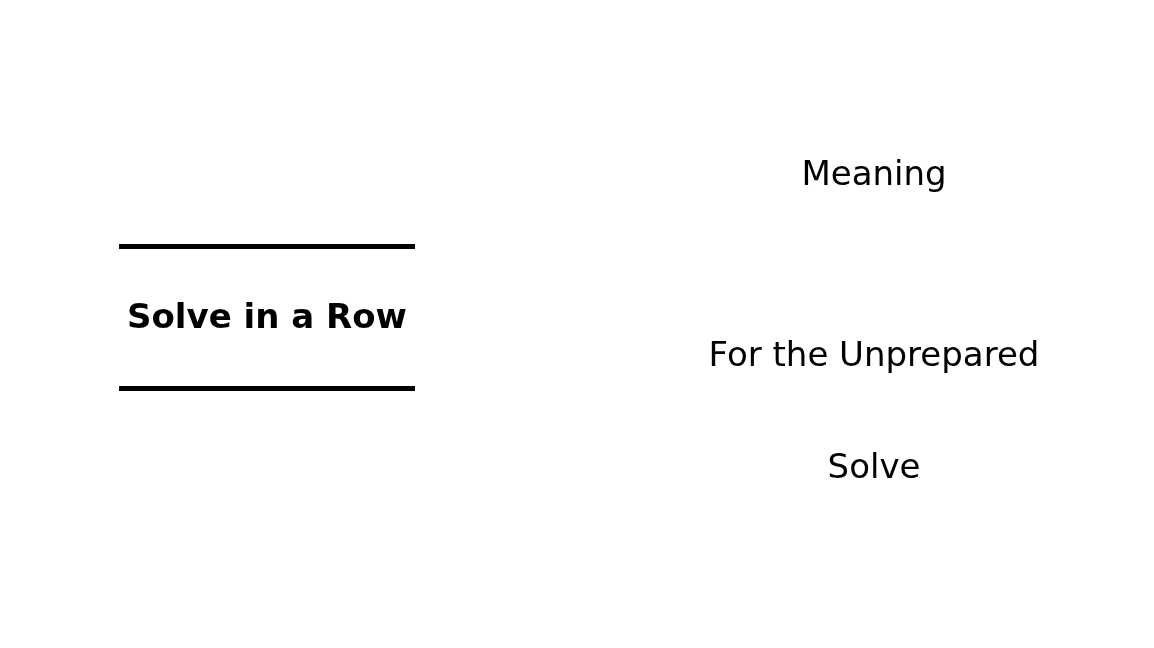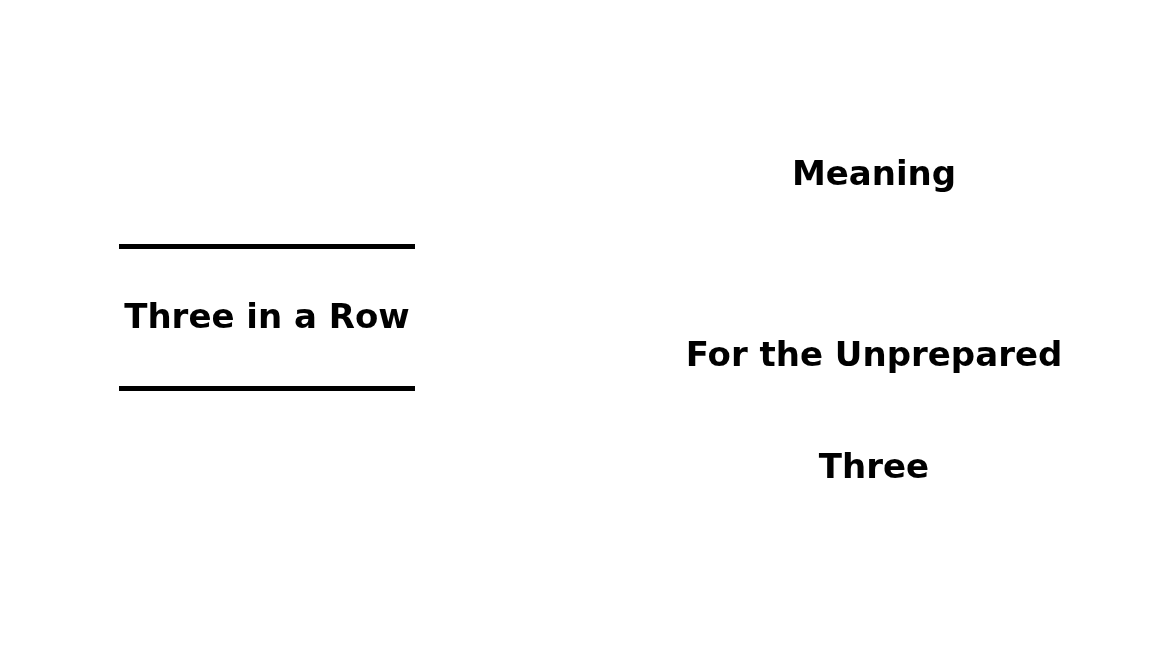--- a/index.html
+++ b/index.html
@@ -33,35 +33,35 @@
       font-weight: bold;
       font-size: 34px;
       line-height: 48px;
       white-space: nowrap;
     }
     .option {
       position: absolute;
       left: 674px;
       width: 400px;
       text-align: center;
-      font-weight: bold;
+      font-weight: normal;
       font-size: 34px;
       line-height: 48px;
       white-space: nowrap;
     }
     .opt-0 { top: 149px; }
     .opt-1 { top: 294px; margin-top: 36px; }
     .opt-2 { top: 442px; }
   </style>
 </head>
 <body>
 
 <div>
   <div class="rule top"></div>
-  <div class="clue">Three in a Row</div>
+  <div class="clue">Solve in a Row</div>
   <div class="rule bottom"></div>
 </div>
 
 <div>
   <div class="option opt-0">Meaning</div>
   <div class="option opt-1">For the Unprepared</div>
-  <div class="option opt-2">Three</div>
+  <div class="option opt-2">Solve</div>
 </div>
 
 </body></html>

